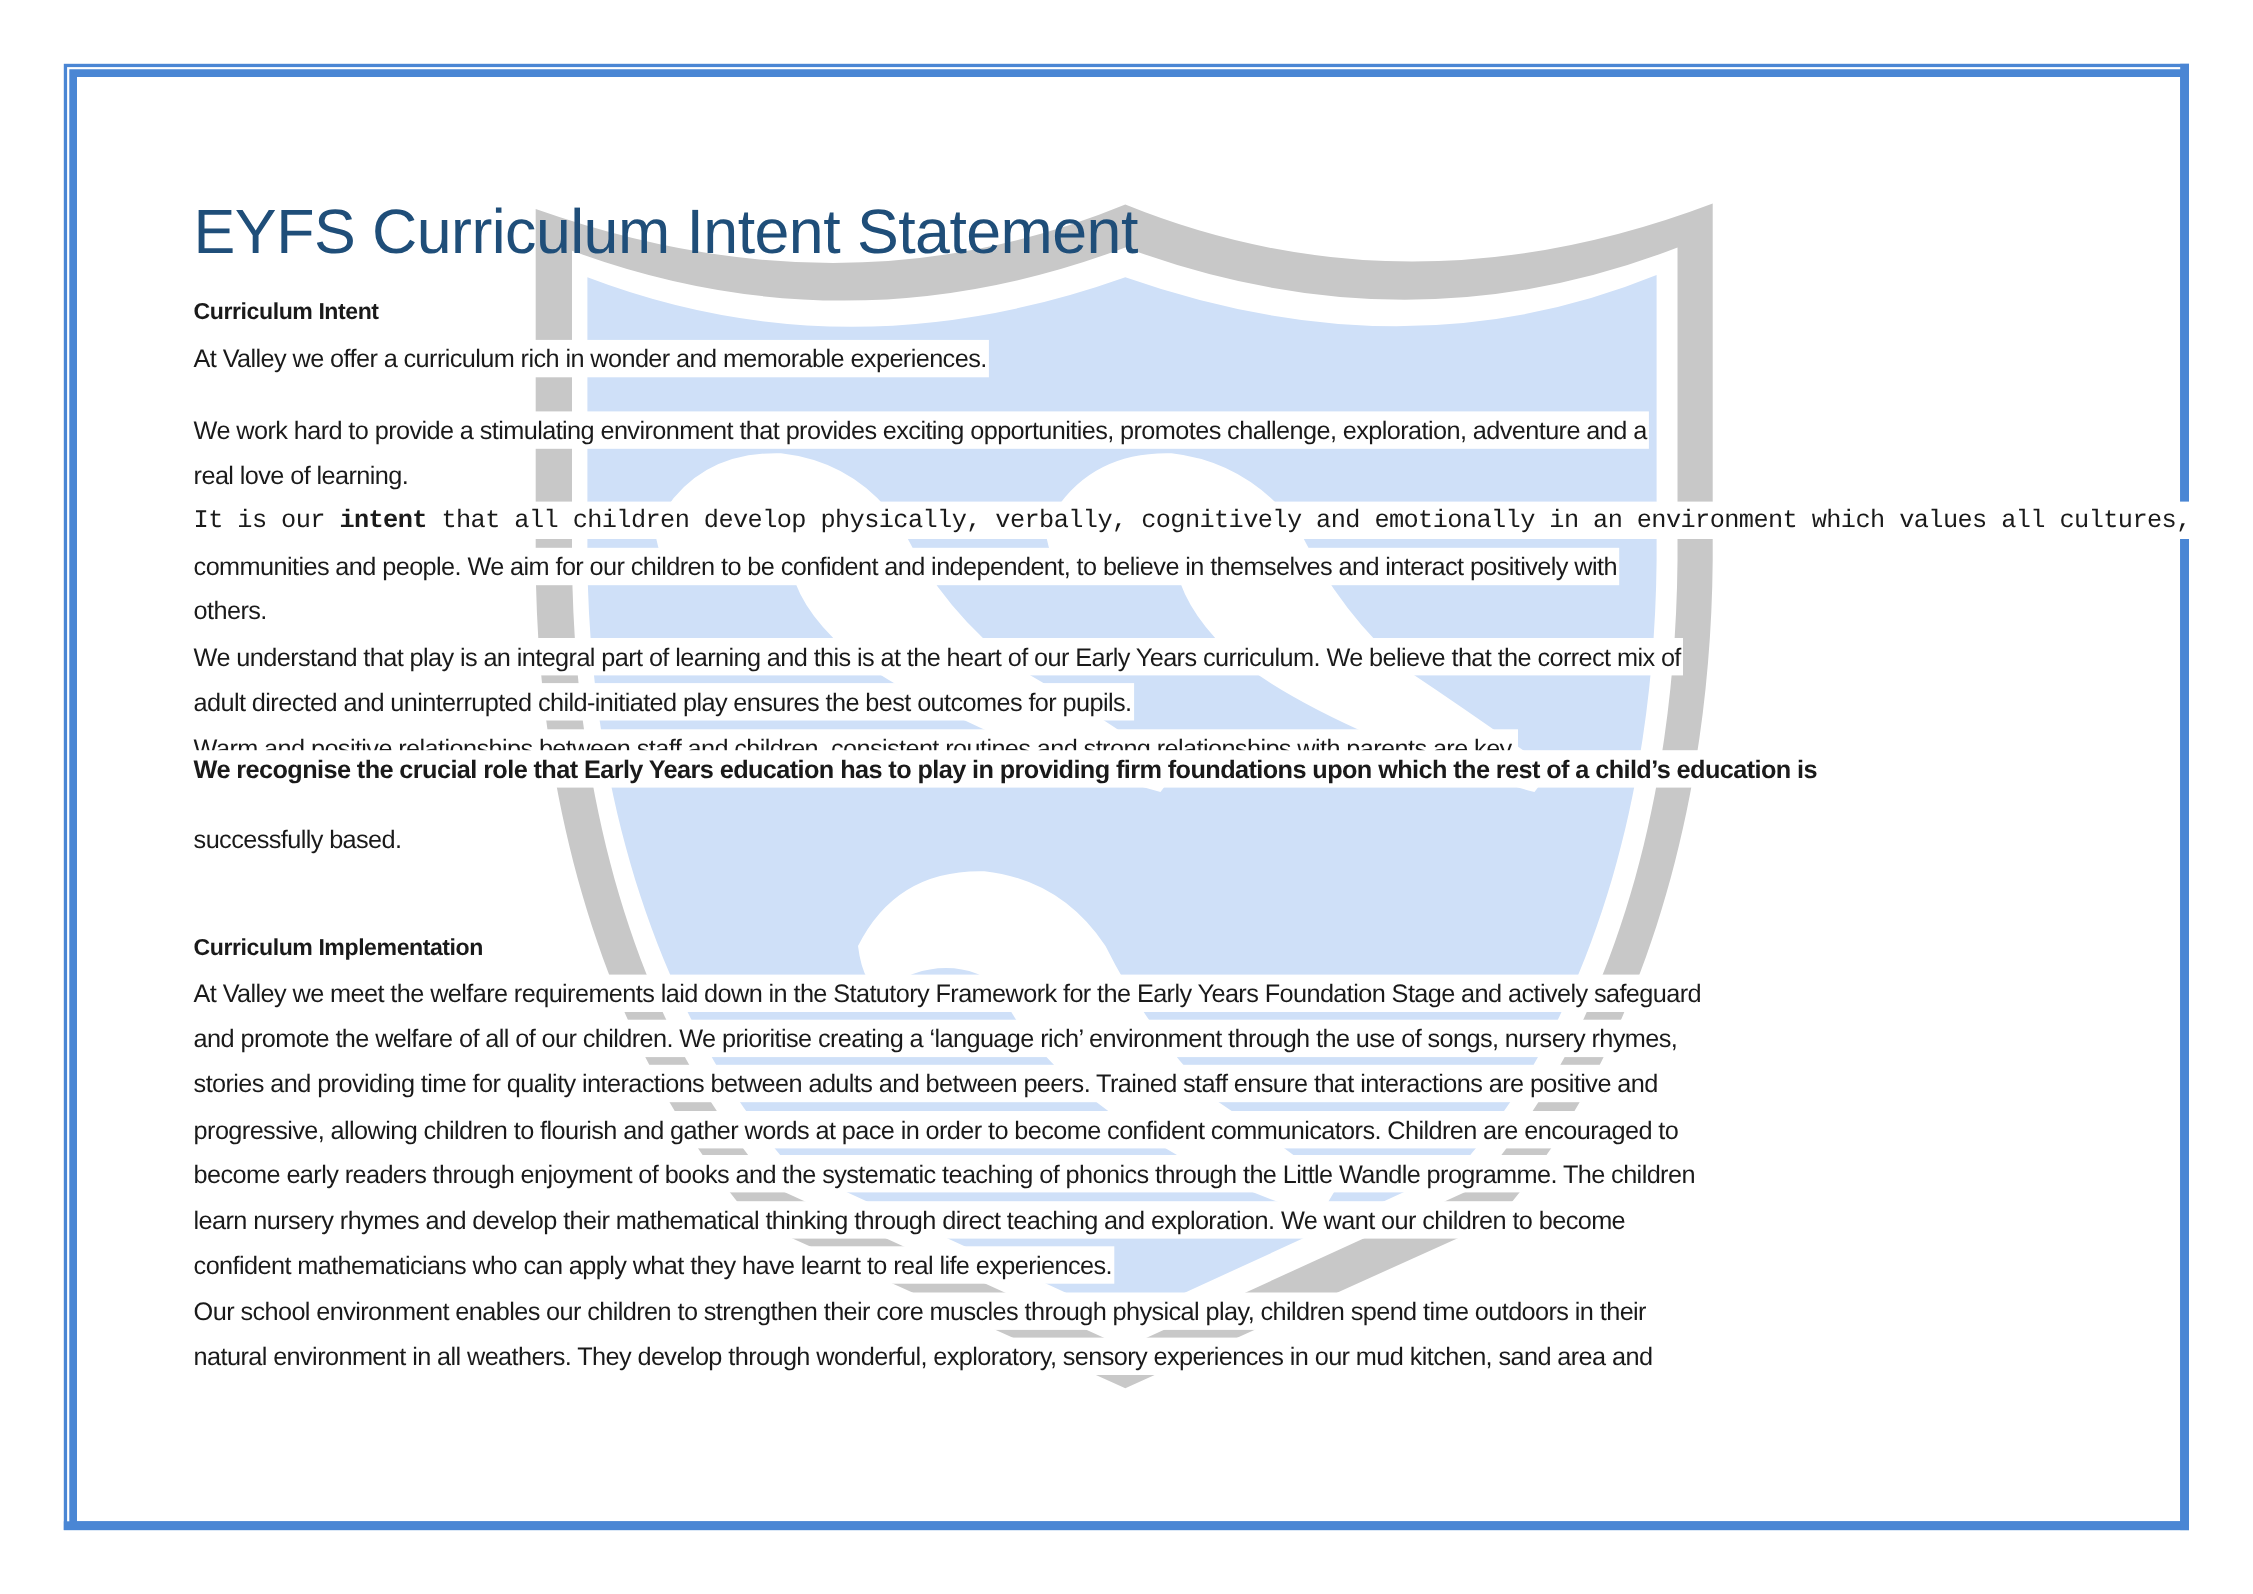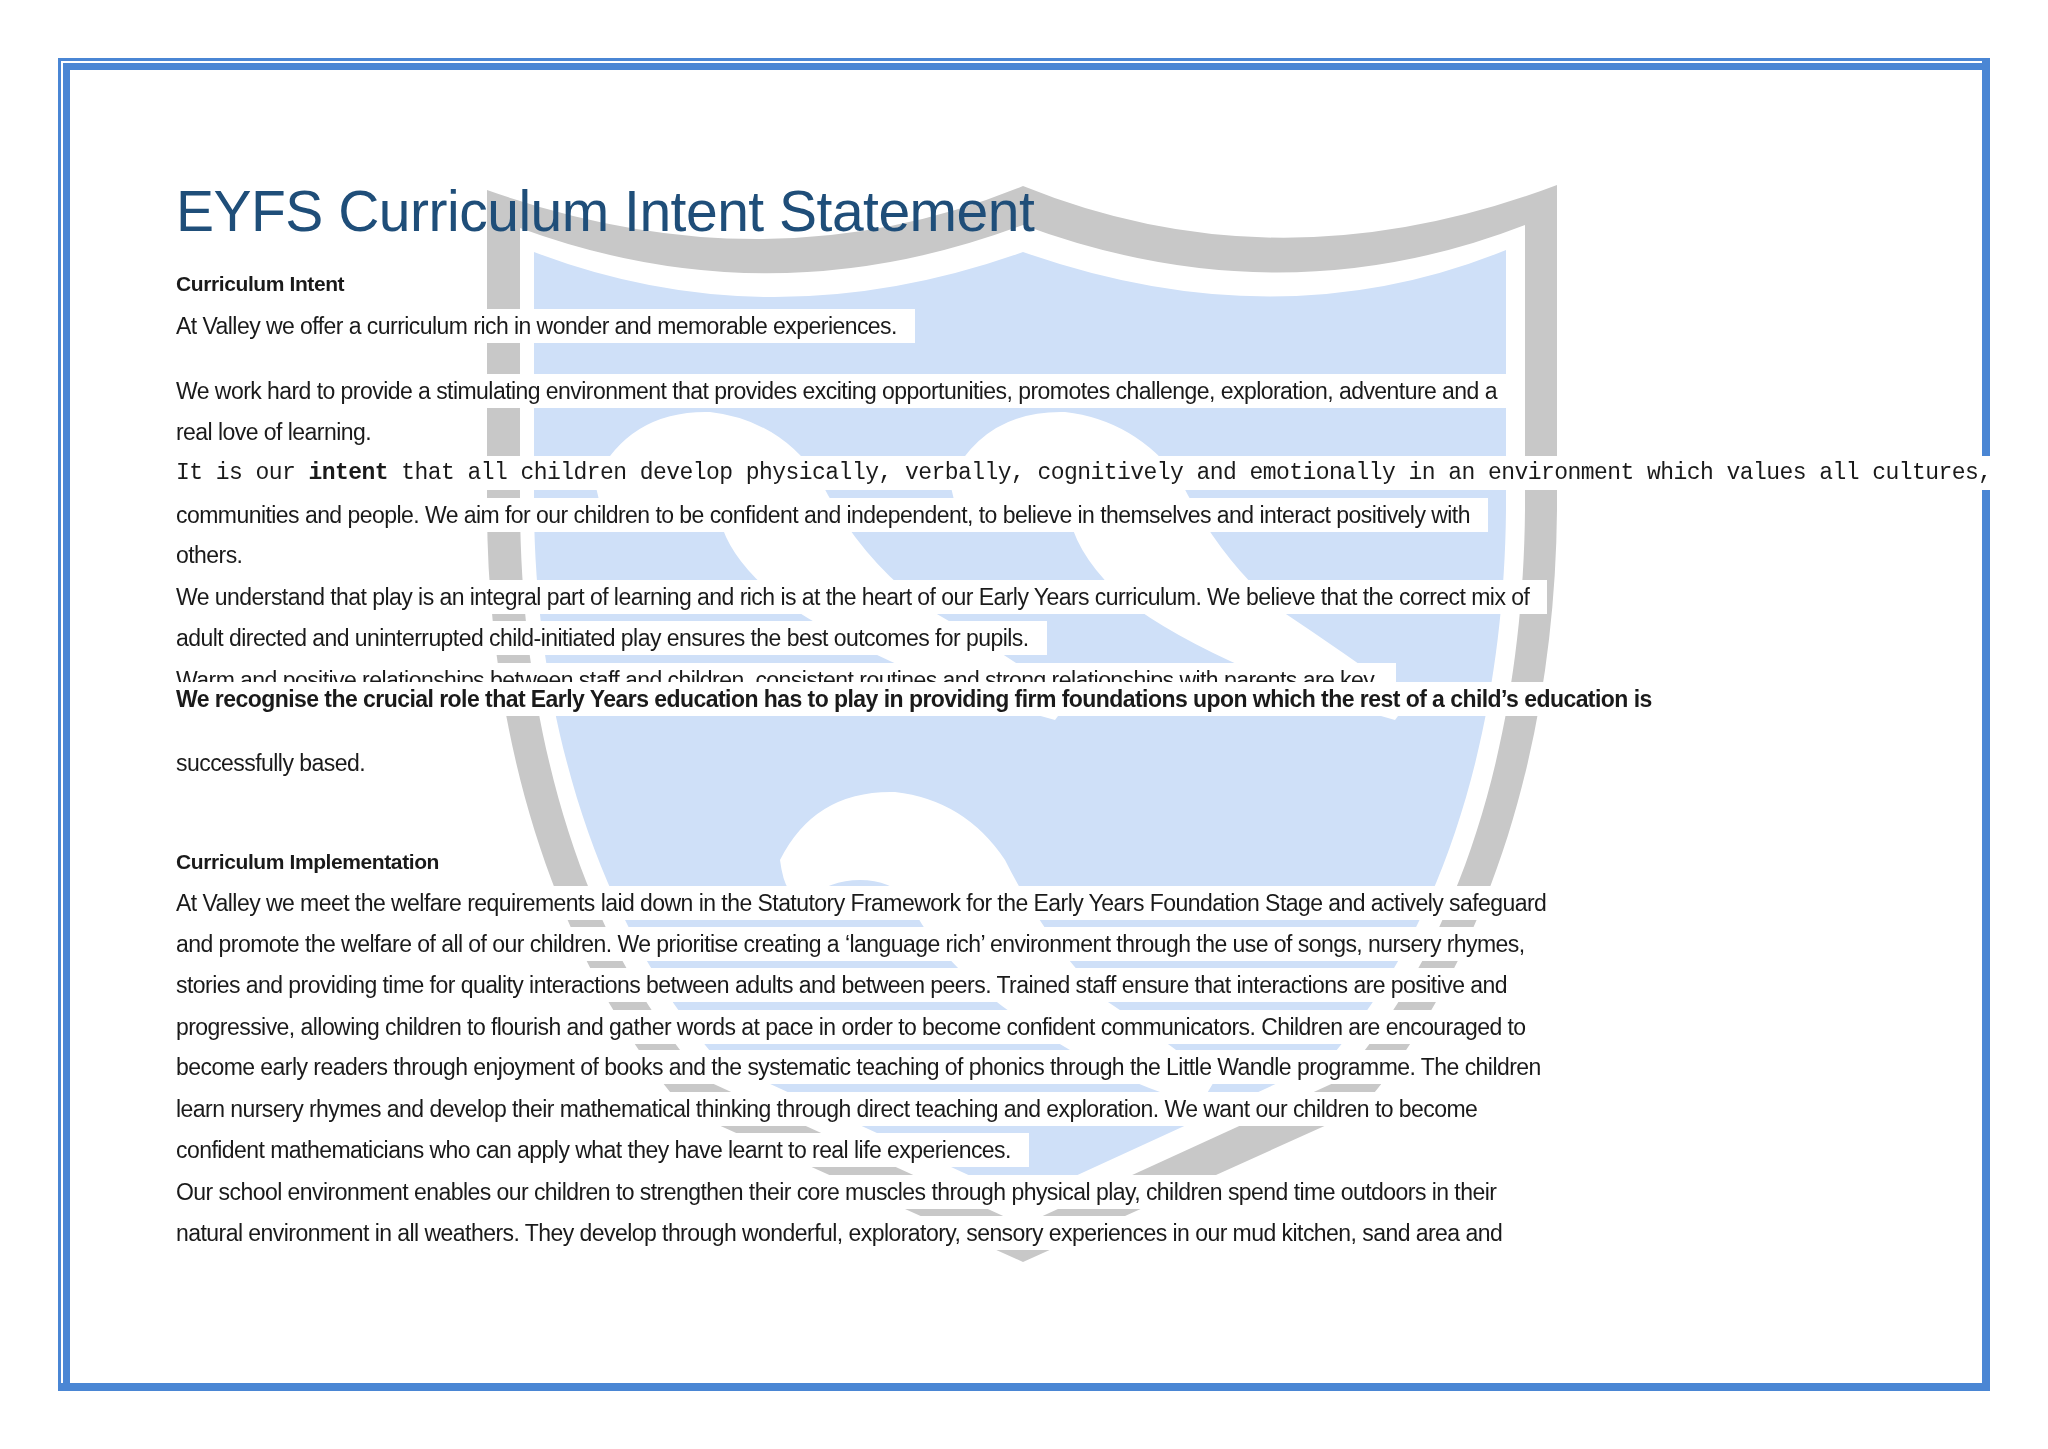--- a/index.html
+++ b/index.html
@@ -78,21 +78,21 @@
     .line {
       position: absolute;
       left: 0;
       height: 34px;
       line-height: 34px;
       font-size: 23px;
       color: #1a1a1a;
       background: #ffffff;
       white-space: nowrap;
       letter-spacing: -0.55px;
-      padding-right: 18px;
+      padding-right: 2px;
     }
     .line b { font-weight: bold; }
   </style>
 </head>
 <body>
 
 <div class="page-border-outer"></div>
 <div class="page-border-inner"></div>
 <div class="page-border-inner-br"></div>
 
@@ -127,21 +127,21 @@
   <h1 class="title">EYFS Curriculum Intent Statement</h1>
 
   <h2 class="section-heading" style="top:272px;">Curriculum Intent</h2>
 
   <div class="line" style="top:309px;">At Valley we offer a curriculum rich in wonder and memorable experiences.</div>
   <div class="line" style="top:374px;">We work hard to provide a stimulating environment that provides exciting opportunities, promotes challenge, exploration, adventure and a</div>
   <div class="line" style="top:415px;">real love of learning.</div>
   <div class="line" style="top:456px;font-family:Liberation Mono, monospace;"><span>It is our </span><b>intent</b><span> that all children develop physically, verbally, cognitively and emotionally in an environment which values all cultures,</span></div>
   <div class="line" style="top:498px;">communities and people. We aim for our children to be confident and independent, to believe in themselves and interact positively with</div>
   <div class="line" style="top:538px;">others.</div>
-  <div class="line" style="top:580px;">We understand that play is an integral part of learning and rich is at the heart of our Early Years curriculum. We believe that the correct mix of</div>
+  <div class="line" style="top:580px;">We understand that play is an integral part of learning and this is at the heart of our Early Years curriculum. We believe that the correct mix of</div>
   <div class="line" style="top:621px;">adult directed and uninterrupted child-initiated play ensures the best outcomes for pupils.</div>
   <div class="line" style="top:663px;">Warm and positive relationships between staff and children, consistent routines and strong relationships with parents are key.</div>
   <div class="line" style="top:682px;font-weight:bold;">We recognise the crucial role that Early Years education has to play in providing firm foundations upon which the rest of a child’s education is</div>
   <div class="line" style="top:746px;">successfully based.</div>
 
   <h2 class="section-heading" style="top:850px;">Curriculum Implementation</h2>
 
   <div class="line" style="top:886px;">At Valley we meet the welfare requirements laid down in the Statutory Framework for the Early Years Foundation Stage and actively safeguard</div>
   <div class="line" style="top:927px;">and promote the welfare of all of our children.  We prioritise creating a ‘language rich’ environment through the use of songs, nursery rhymes,</div>
   <div class="line" style="top:968px;">stories and providing time for quality interactions between adults and between peers. Trained staff ensure that interactions are positive and</div>

